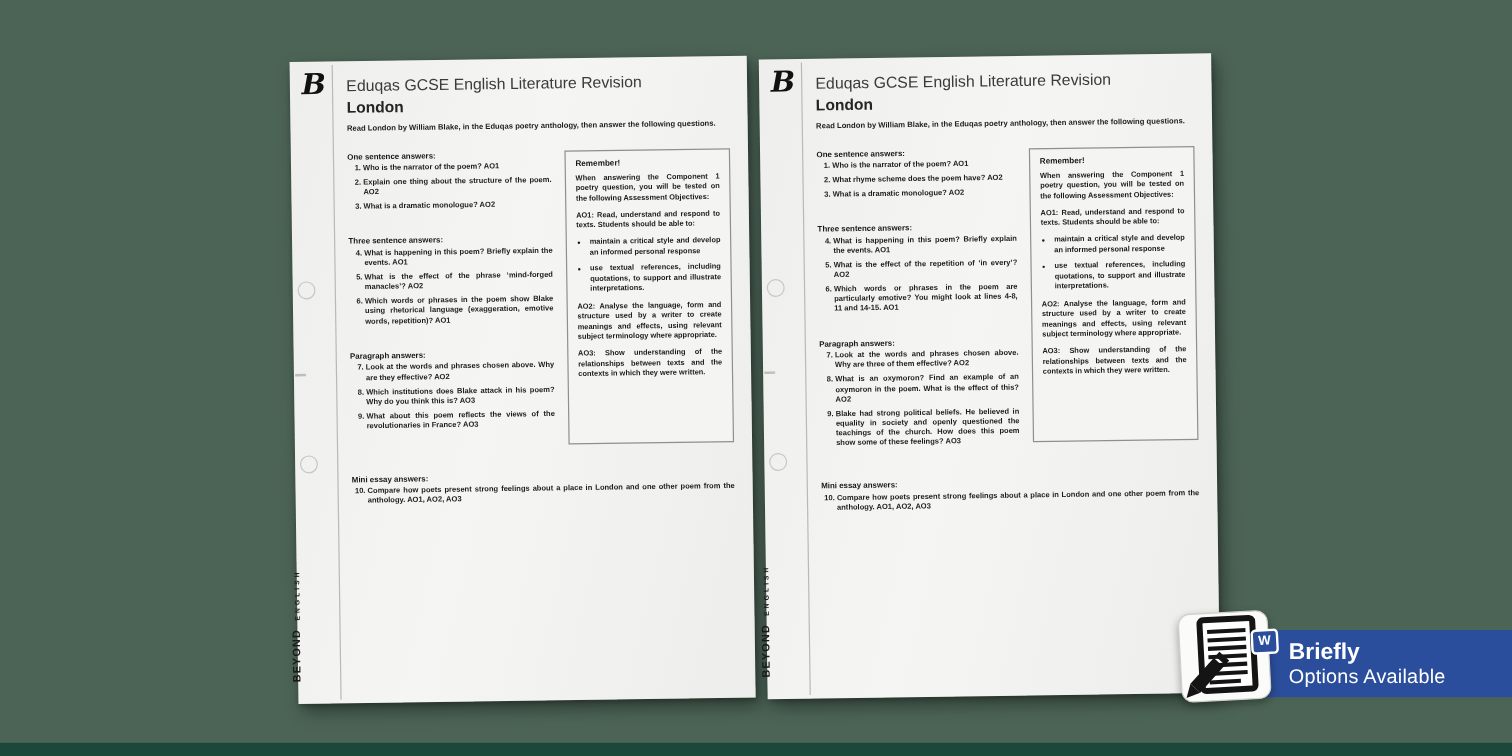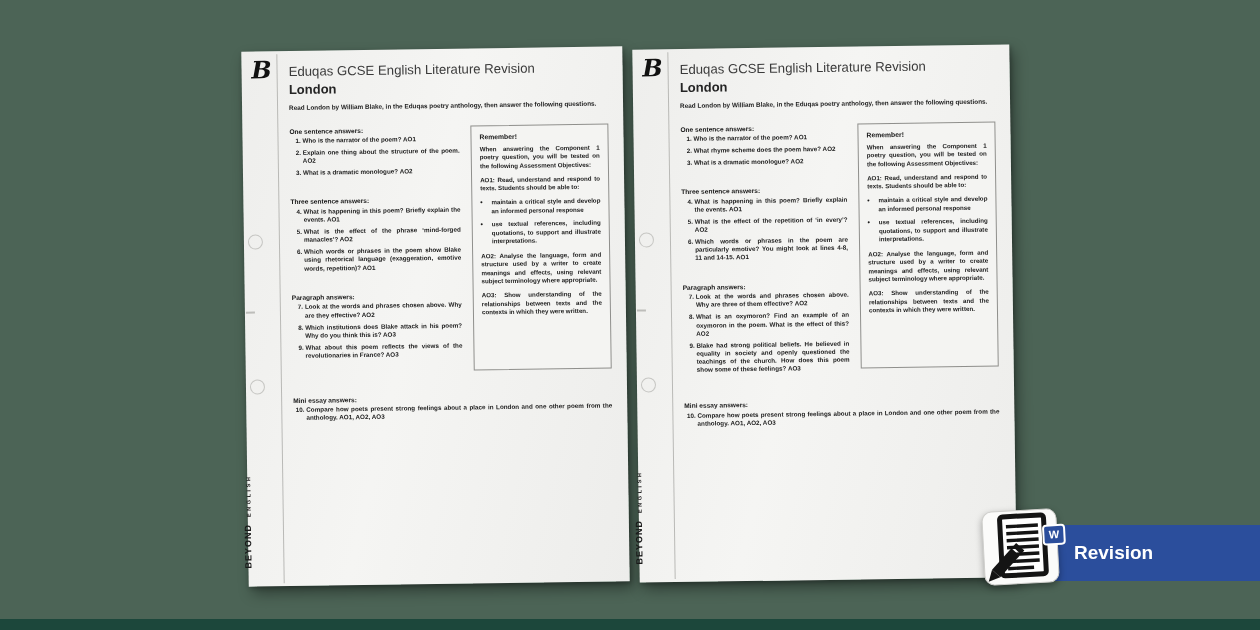--- a/index.html
+++ b/index.html
@@ -199,21 +199,22 @@
     <section class="essay">
       <h3>Mini essay answers:</h3>
       <ol start="10">
         <li>Compare how poets present strong feelings about a place in London and one other poem from the anthology. AO1, AO2, AO3</li>
       </ol>
     </section>
   </div>
 </div>
 
 <div class="badge-banner">
-  <div class="badge-title">Revision</div>
+  <div class="badge-title">Briefly</div>
+  <div class="badge-subtitle">Options Available</div>
 </div>
 <div class="doc-tile">
   <svg width="73" height="72" viewBox="0 0 73 72">
     <rect x="17" y="5" width="44" height="59" rx="3" fill="#ffffff" stroke="#141414" stroke-width="5"></rect>
     <path stroke="#141414" stroke-width="3.4" d="M23 15h32 M23 22h32 M23 29h32 M23 36h32 M23 43h32 M23 50h32 M23 57h26"></path>
     <g transform="translate(3,69) rotate(-45)">
       <polygon points="0,0 11,-5.5 11,5.5" fill="#141414"></polygon>
       <rect x="11" y="-5.5" width="29" height="11" fill="#141414"></rect>
       <rect x="42" y="-5.5" width="5" height="11" fill="#141414"></rect>
     </g>

